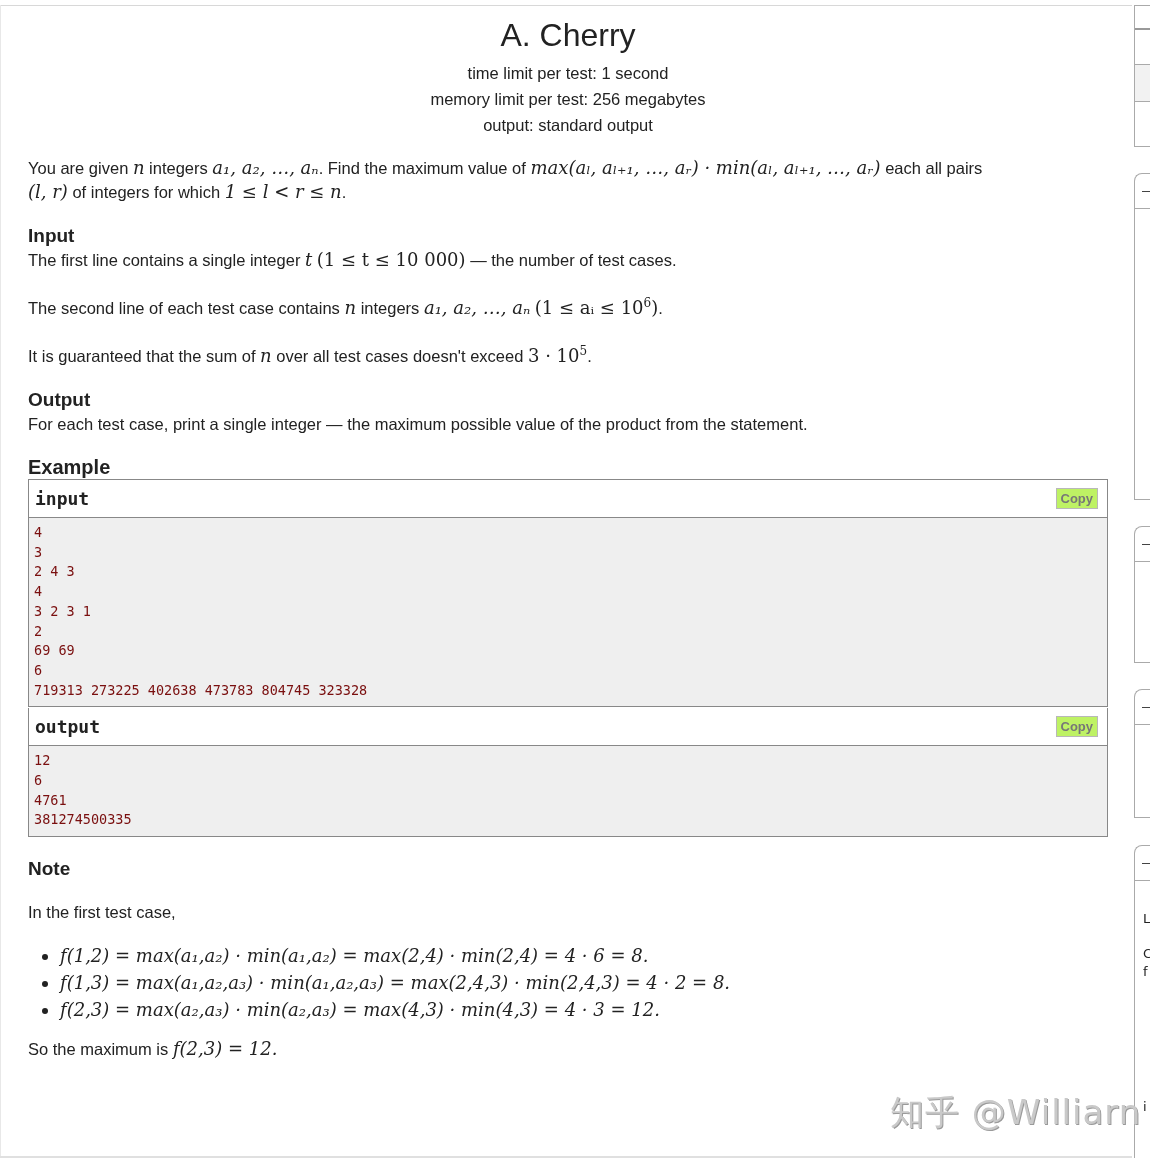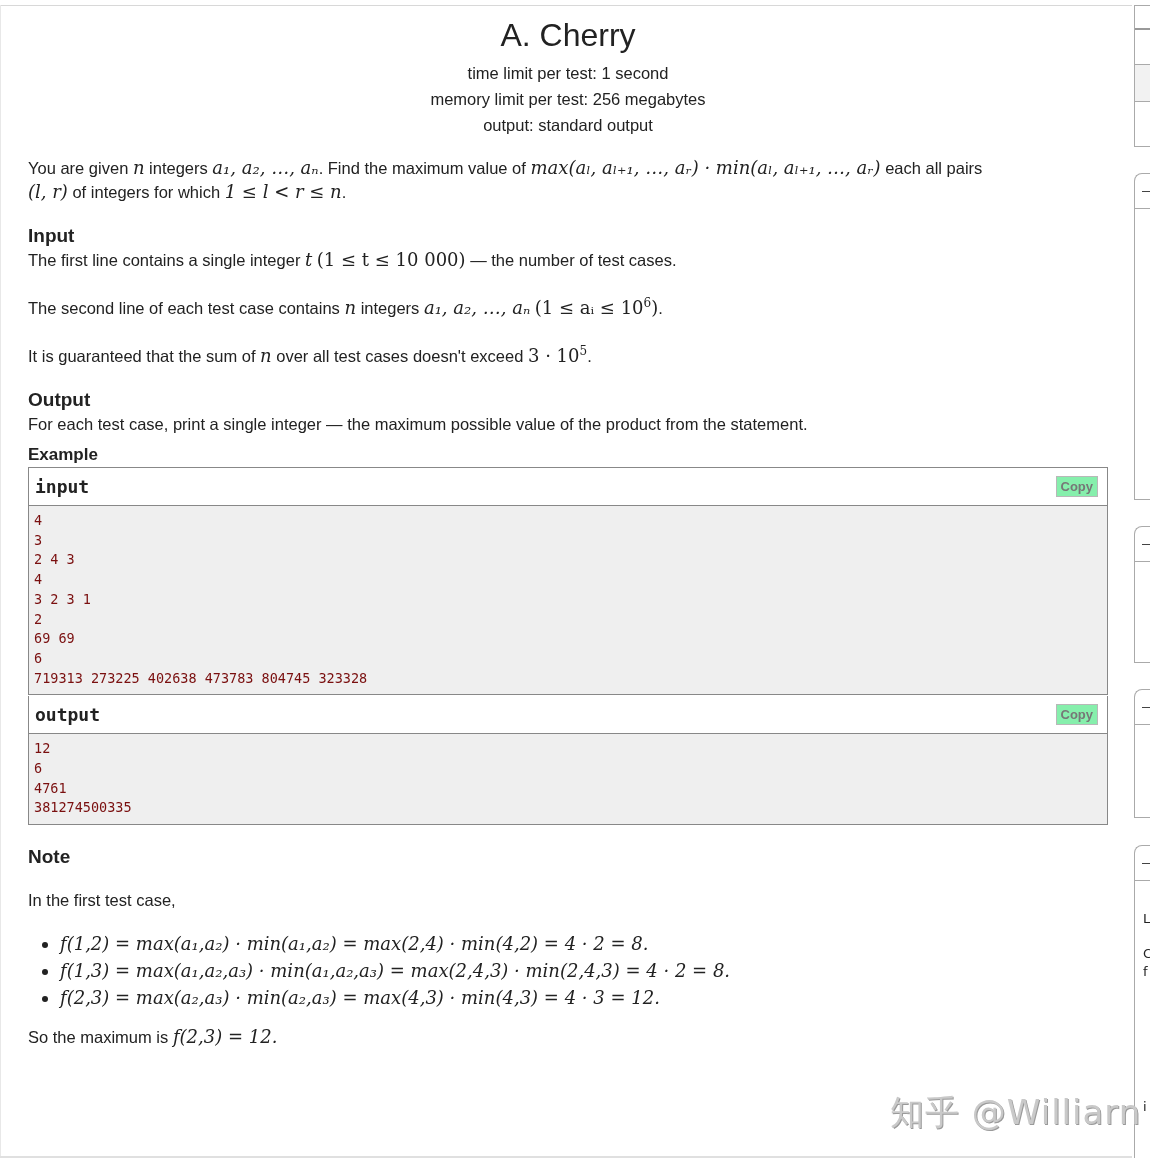--- a/index.html
+++ b/index.html
@@ -16,27 +16,27 @@
 
   .math { font-family: "DejaVu Serif", "Liberation Serif", serif; font-style: italic; font-size: 18px; }
   .mroman { font-family: "DejaVu Serif", "Liberation Serif", serif; font-style: normal; font-size: 18px; }
   sub, sup { font-size: 12px; }
 
   .legend { font-size: 16.5px; line-height: 24px; margin-top: 18px; }
   .section-title { font-size: 19px; font-weight: bold; margin-top: 20px; line-height: 24px; }
   p { margin: 0; font-size: 16.5px; line-height: 24px; }
   .para-gap { margin-top: 19px; }
 
-  .example-title { font-size: 17px; font-weight: bold; margin-top: 8px; line-height: 22px; }
+  .example-title { font-size: 20px; font-weight: bold; margin-top: 20px; line-height: 22px; }
   .sample { border: 1px solid #888; margin-top: 1px; }
   .sample-head { height: 37px; position: relative; border-bottom: 1px solid #888; background: #fff; }
   .sample-head .label { font-family: "DejaVu Sans Mono", "Liberation Mono", monospace; font-weight: bold;
          font-size: 18px; position: absolute; left: 6px; top: 8px; }
   .copy-btn { position: absolute; right: 9px; top: 8px; border: 1px solid #b8b8b8; padding: 2px 4px;
-         font-size: 13px; color: #777; font-weight: bold; background: #86efac; cursor: pointer; }
+         font-size: 13px; color: #777; font-weight: bold; background: #bef264; cursor: pointer; }
   .sample-body { background: #efefef; padding: 5px 5px 6px 5px;
          font-family: "DejaVu Sans Mono", "Liberation Mono", monospace; font-size: 13.5px;
          color: #7a0f0f; line-height: 19.7px; white-space: pre; }
   .sample-out { border-top: none; }
 
   ul.bullets { margin: 18px 0 0 0; padding-left: 32px; }
   ul.bullets li { font-size: 18px; line-height: 27px; }
 
   .sidebar { position: absolute; left: 1134px; top: 0; width: 16px; height: 1158px; }
   .sb-box { position: absolute; left: 0; width: 30px; border-left: 1px solid #aaa; border-top: 1px solid #aaa;
@@ -106,21 +106,21 @@
     </div>
     <div class="sample-body">12
 6
 4761
 381274500335</div>
   </div>
 
   <div class="section-title">Note</div>
   <p class="para-gap">In the first test case,</p>
   <ul class="bullets">
-    <li class="math">f(1,2) = max(a₁,a₂) · min(a₁,a₂) = max(2,4) · min(4,2) = 4 · 2 = 8.</li>
+    <li class="math">f(1,2) = max(a₁,a₂) · min(a₁,a₂) = max(2,4) · min(2,4) = 4 · 6 = 8.</li>
     <li class="math">f(1,3) = max(a₁,a₂,a₃) · min(a₁,a₂,a₃) = max(2,4,3) · min(2,4,3) = 4 · 2 = 8.</li>
     <li class="math">f(2,3) = max(a₂,a₃) · min(a₂,a₃) = max(4,3) · min(4,3) = 4 · 3 = 12.</li>
   </ul>
   <p style="margin-top:14px">
     <span>So the maximum is </span><span class="math">f(2,3) = 12.</span>
   </p>
 </div>
 
 <div class="sidebar">
   <div class="sb-box" style="top:5px;height:140px;">

